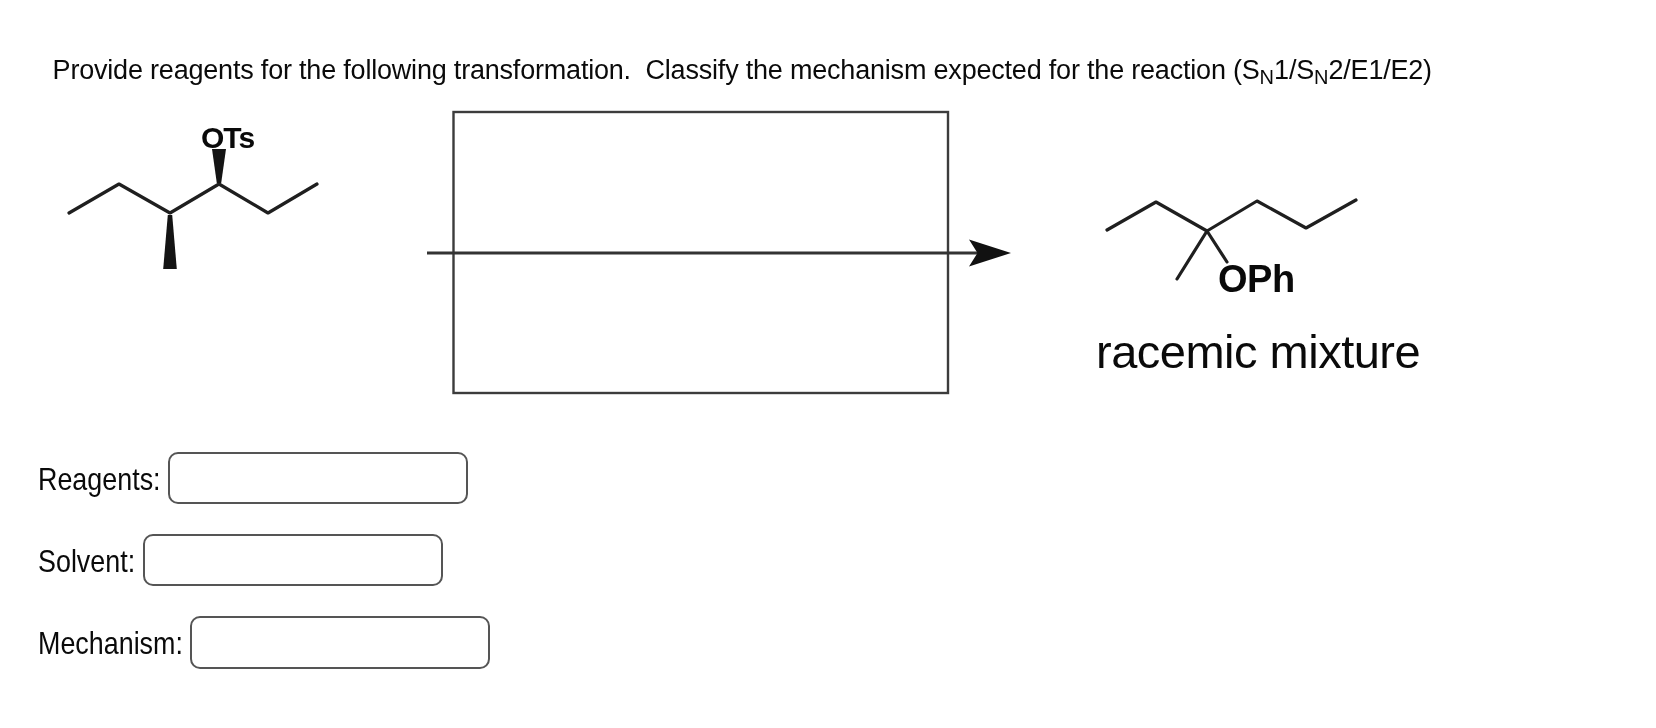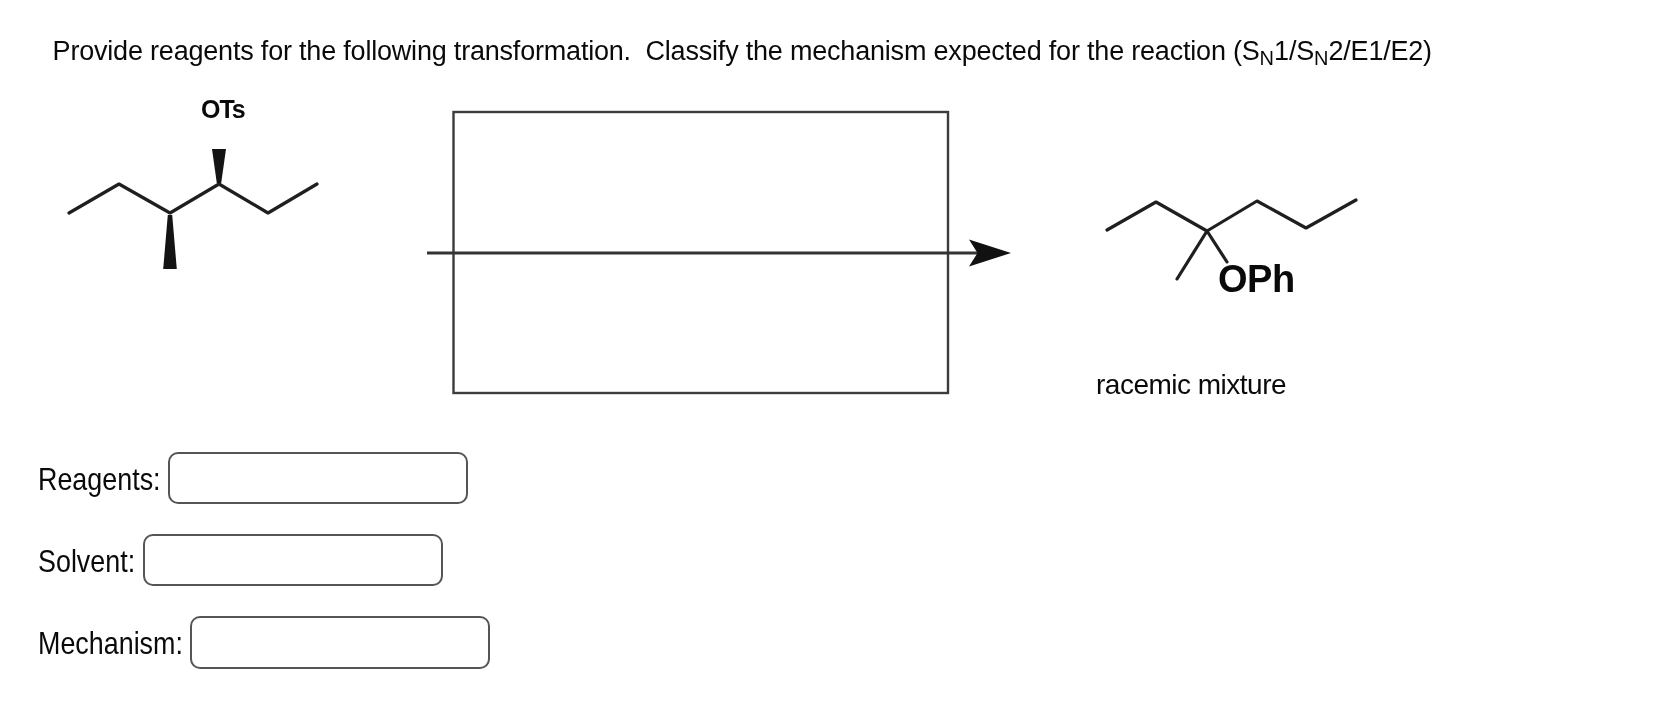--- a/index.html
+++ b/index.html
@@ -3,37 +3,36 @@
 <meta charset="utf-8">
 <style>
   html,body{margin:0;padding:0;}
   body{
     width:1656px;height:728px;position:relative;overflow:hidden;
     background:#ffffff;color:#0a0a0a;
     font-family:"Liberation Sans", sans-serif;
   }
   .abs{position:absolute;}
   .title{
-    left:38px;top:2px;font-size:27px;line-height:33px;
+    left:38px;top:21px;font-size:27px;line-height:33px;
     white-space:pre;letter-spacing:-0.2px;
   }
   .subN{font-size:20px;vertical-align:-5px;letter-spacing:0;}
   #scheme-svg{left:0;top:0;width:1656px;height:728px;}
   .chem-label-ots{
-    left:201px;top:94px;font-size:25px;font-weight:700;line-height:1.2;
+    left:201px;top:120px;font-size:30px;font-weight:700;line-height:1.2;
     letter-spacing:-1px;
   }
   .chem-label-oph{
     left:1218px;top:257px;font-size:38px;font-weight:700;line-height:1.2;
     letter-spacing:-0.5px;
   }
   .racemic-note{
-    left:1096px;top:324px;font-size:28px;font-weight:400;line-height:1.2;
+    left:1096px;top:324px;font-size:47px;font-weight:400;line-height:1.2;
     letter-spacing:-0.5px;
-    margin-top:44px;
   }
   .field-label{
     font-size:32px;line-height:38px;
     transform:scaleX(0.84);transform-origin:left center;
     white-space:nowrap;
   }
   .answer-box{
     position:absolute;box-sizing:border-box;
     border:2.5px solid #555555;border-radius:10px;background:#ffffff;
     font-family:"Liberation Sans", sans-serif;font-size:26px;color:#111;

